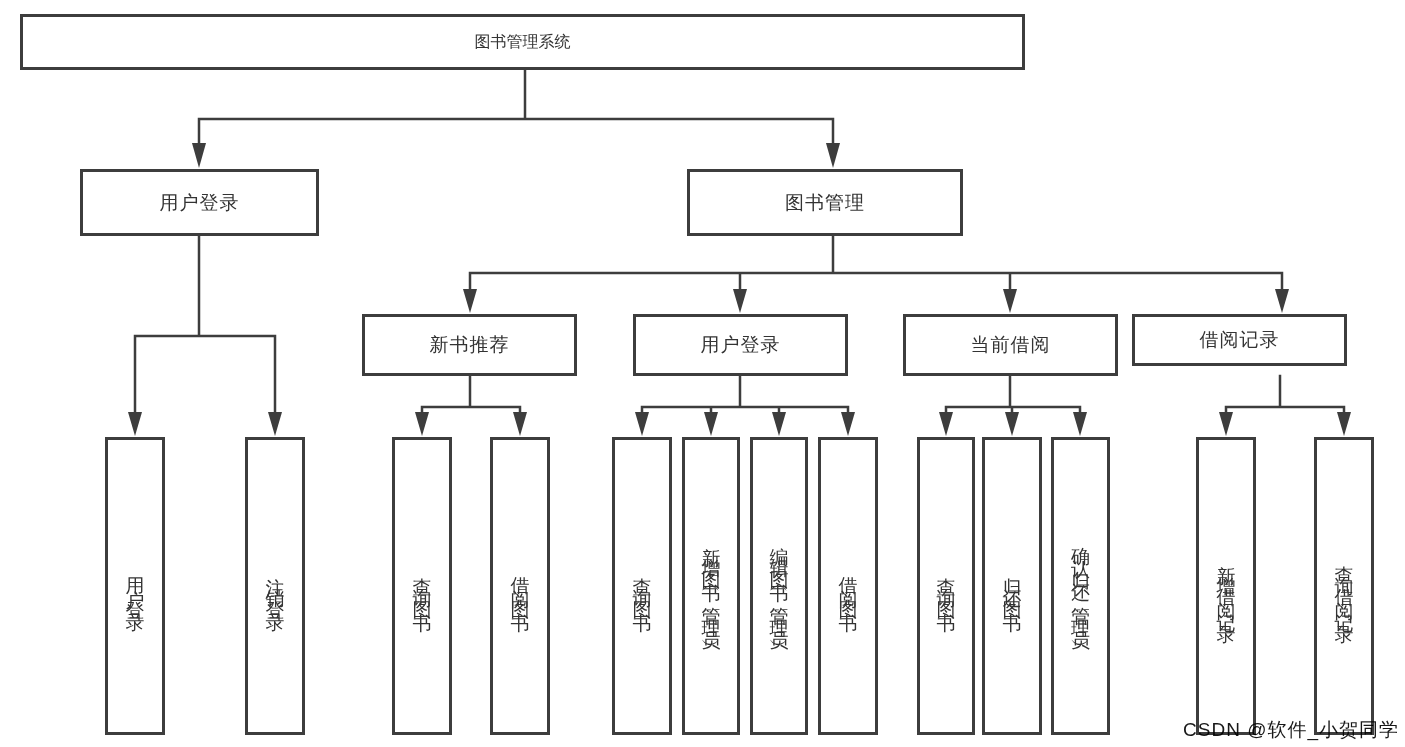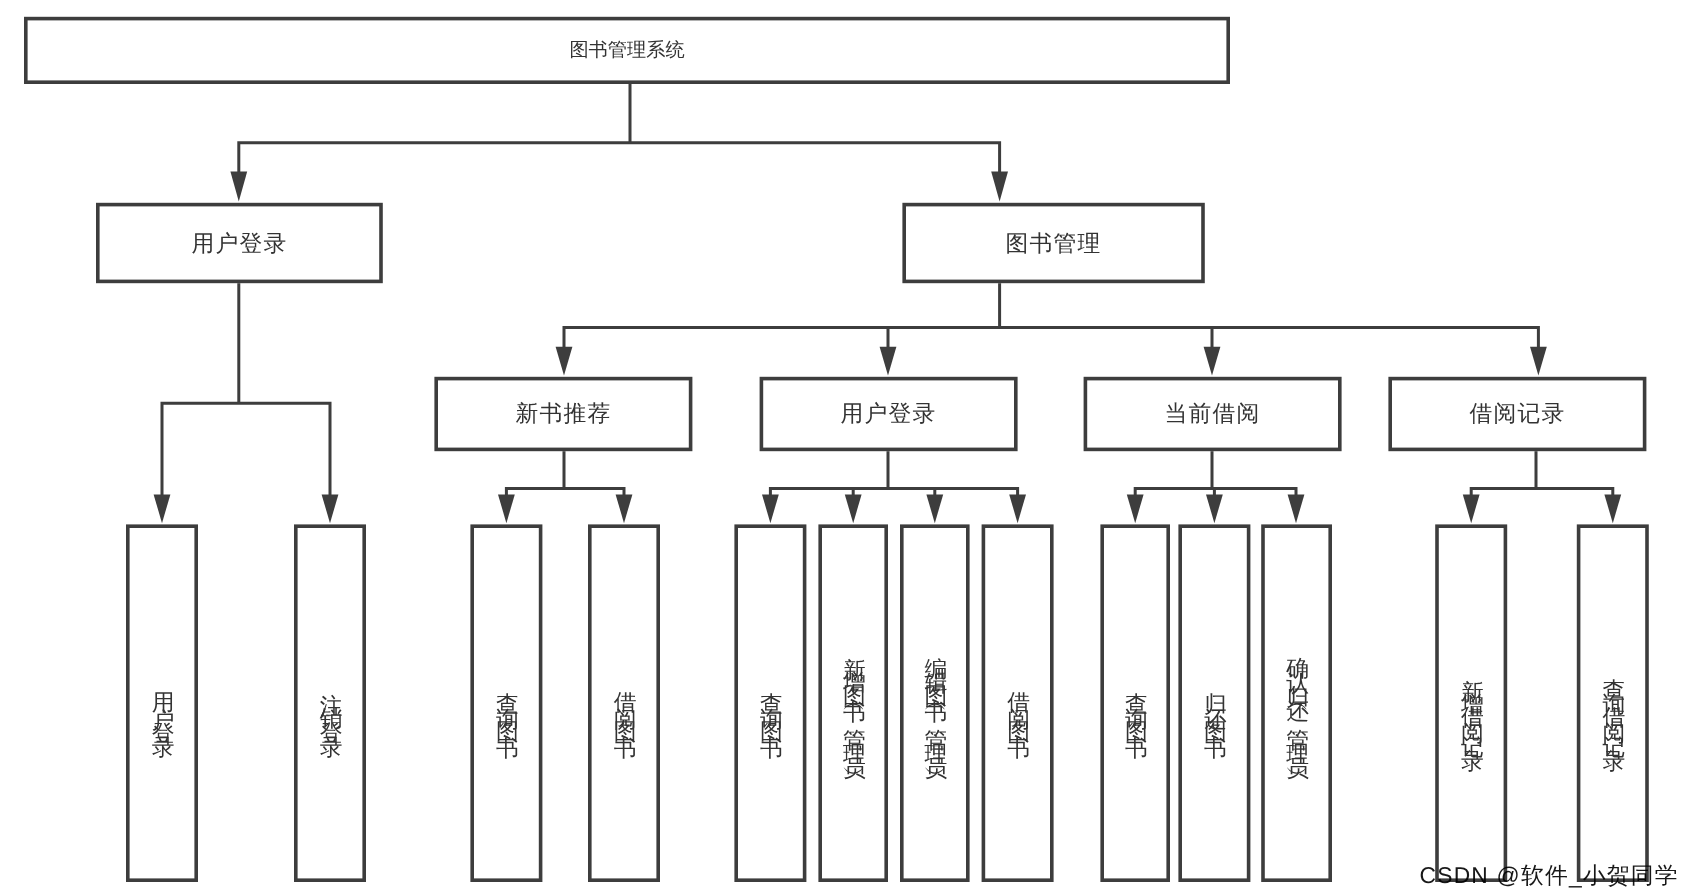--- a/index.html
+++ b/index.html
@@ -85,26 +85,26 @@
       <polygon points="1005,412 1019,412 1012,436"></polygon>
       <polygon points="1073,412 1087,412 1080,436"></polygon>
       <polygon points="1219,412 1233,412 1226,436"></polygon>
       <polygon points="1337,412 1351,412 1344,436"></polygon>
     </g>
   </svg>
 
   <div class="node root" style="left:20px; top:14px; width:1005px; height:56px;">图书管理系统</div>
 
   <div class="node h" style="left:80px; top:169px; width:239px; height:67px;">用户登录</div>
-  <div class="node h" style="left:752px; top:169px; width:252px; height:67px;">图书管理</div>
+  <div class="node h" style="left:687px; top:169px; width:276px; height:67px;">图书管理</div>
 
   <div class="node h" style="left:362px; top:314px; width:215px; height:62px;">新书推荐</div>
   <div class="node h" style="left:633px; top:314px; width:215px; height:62px;">用户登录</div>
   <div class="node h" style="left:903px; top:314px; width:215px; height:62px;text-align:center;">当前借阅</div>
-  <div class="node h" style="left:1157px; top:314px; width:215px; height:62px;">借阅记录</div>
+  <div class="node h" style="left:1132px; top:314px; width:215px; height:52px;">借阅记录</div>
 
   <div class="node" style="left:105px; top:437px; width:60px; height:298px;">
     <span class="vtext">用户登录</span>
   </div>
   <div class="node" style="left:245px; top:437px; width:60px; height:298px;">
     <span class="vtext">注销登录</span>
   </div>
 
   <div class="node" style="left:392px; top:437px; width:60px; height:298px;">
     <span class="vtext">查询图书</span>

